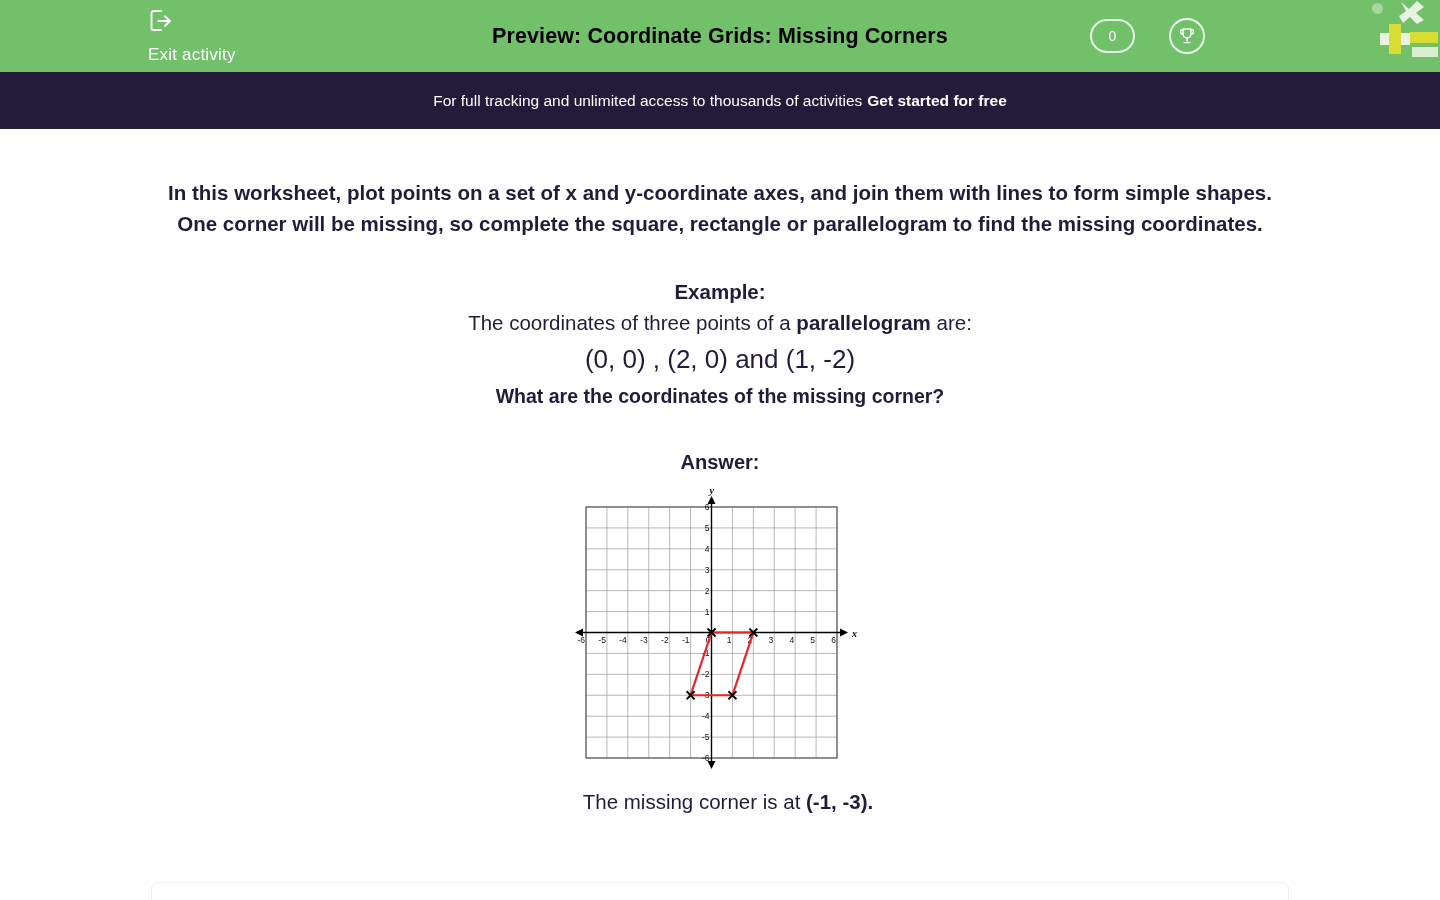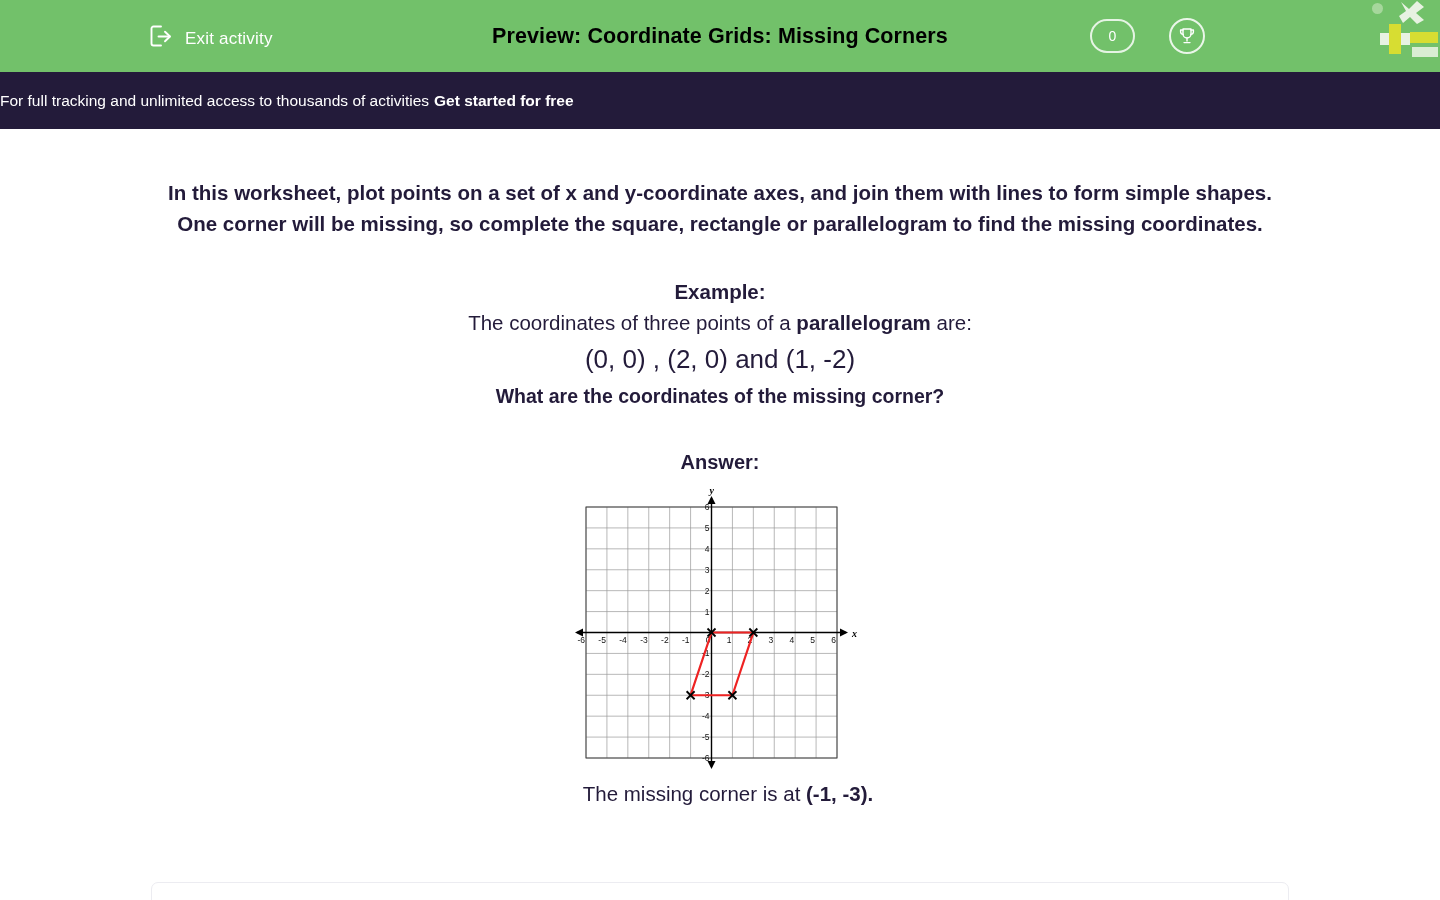--- a/index.html
+++ b/index.html
@@ -21,23 +21,24 @@
     align-items: center;
     overflow: hidden;
   }
 
   .exit-group {
     position: absolute;
     left: 148px;
     top: 50%;
     transform: translateY(-50%);
     display: flex;
-    align-items: flex-end;
+    align-items: flex-start;
     gap: 11px;
     cursor: pointer;
+    flex-direction: column;
   }
   .exit-icon { width: 26px; height: 26px; display: block; }
   .exit-label {
     color: #ffffff;
     font-size: 17px;
     font-weight: 400;
     letter-spacing: .2px;
     white-space: nowrap;
   }
 
@@ -92,20 +93,21 @@
   .d-plus { left: 20px; top: 24px; width: 30px; height: 30px; }
   .d-bar1 { left: 50px; top: 32px; width: 28px; height: 11px; background: #d7dd32; }
   .d-bar2 { left: 52px; top: 47px; width: 26px; height: 10px; background: #d9edd3; }
 
   
   .promo {
     height: 57px;
     background: #231b3a;
     display: flex;
     align-items: center;
+    justify-content: center;
     color: #ffffff;
     font-size: 15.5px;
     font-weight: 400;
     gap: 5px;
   }
   .promo .cta { font-weight: 700; cursor: pointer; }
 
   
   .sheet {
     padding-top: 49px;
@@ -156,21 +158,21 @@
 
   
   .figure-wrap {
     margin-top: 10px;
     display: flex;
     justify-content: center;
   }
   .figure { width: 290px; height: 292px; display: block; }
 
   .answer-line {
-    margin-top: 6px;
+    margin-top: 14px;
     font-size: 20.5px;
     font-weight: 500;
     padding-left: 16px;
   }
   .answer-line b { font-weight: 700; }
 
   
   .bottom-card {
     position: absolute;
     left: 151px;

